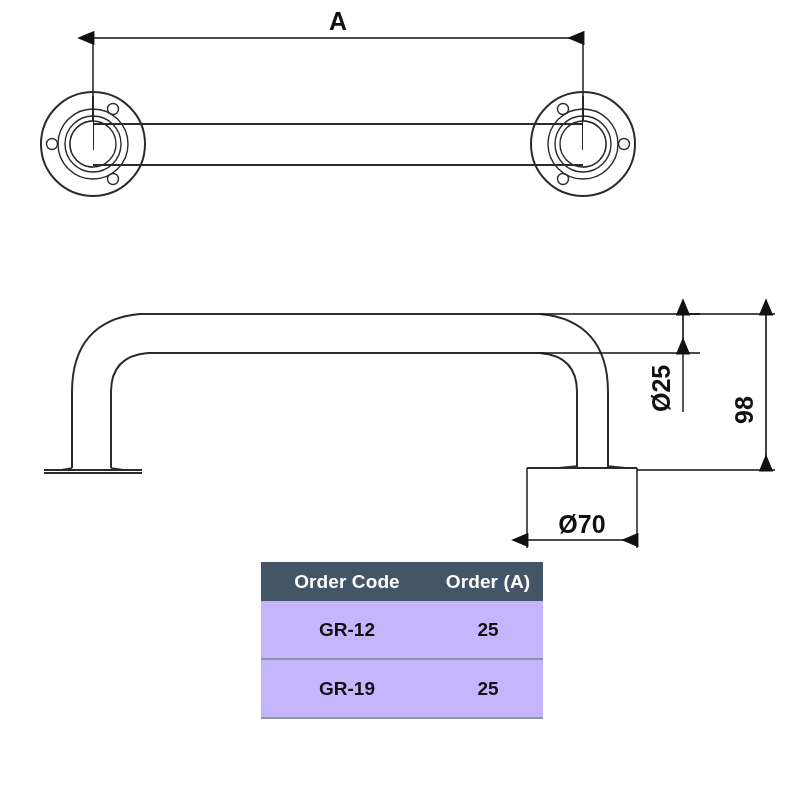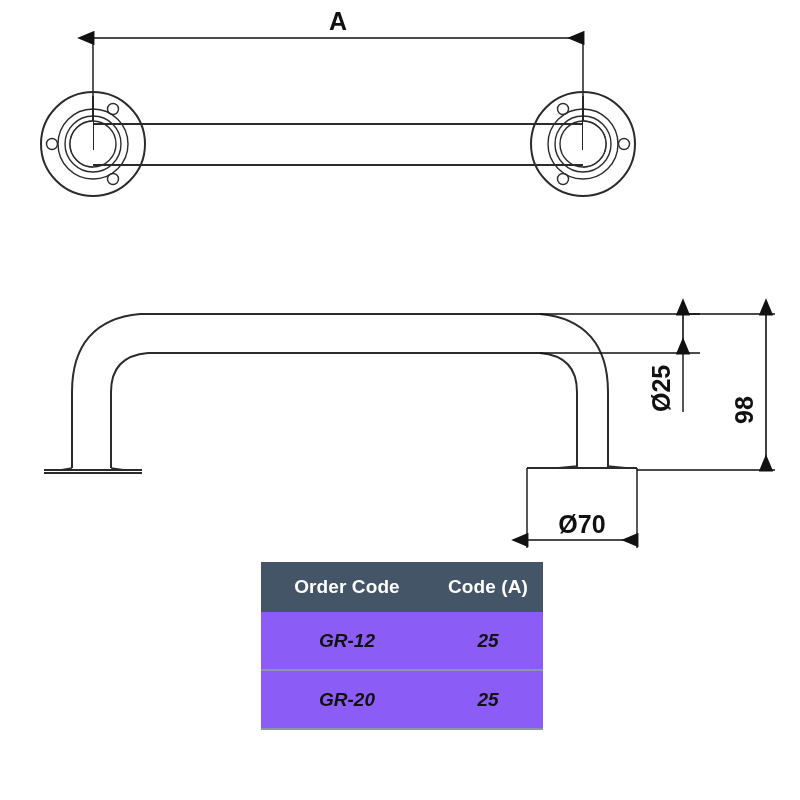--- a/index.html
+++ b/index.html
@@ -68,35 +68,34 @@
   table.spec-table {
     border-collapse: collapse;
     width: 282px;
     table-layout: fixed;
   }
   table.spec-table thead th {
     background: #435567;
     color: #ffffff;
     font-size: 19px;
     font-weight: bold;
-    height: 50px;
+    height: 39px;
     text-align: center;
     padding: 0;
     letter-spacing: 0.1px;
   }
   table.spec-table tbody td {
     height: 57px;
     text-align: center;
     font-size: 19px;
     font-weight: bold;
     color: #111111;
     border-bottom: 2px solid #8c97a1;
     padding: 0;
-    background: #8b5cf6;
-    font-style: italic;
+    background: #c4b5fd;
   }
   table.spec-table col.c-code { width: 172px; }
   table.spec-table col.c-size { width: 110px; }
 </style>
 </head>
 <body>
 
 <svg id="drawing-root" viewBox="0 0 800 800">
 
   <defs>
@@ -217,27 +216,27 @@
 
 <div id="spec-table-wrap">
   <table class="spec-table">
     <colgroup>
       <col class="c-code">
       <col class="c-size">
     </colgroup>
     <thead>
       <tr>
         <th>Order Code</th>
-        <th>Code (A)</th>
+        <th>Order (A)</th>
       </tr>
     </thead>
     <tbody>
       <tr>
         <td>GR-12</td>
         <td>25</td>
       </tr>
       <tr>
-        <td>GR-20</td>
+        <td>GR-19</td>
         <td>25</td>
       </tr>
     </tbody>
   </table>
 </div>
 
 </body></html>

